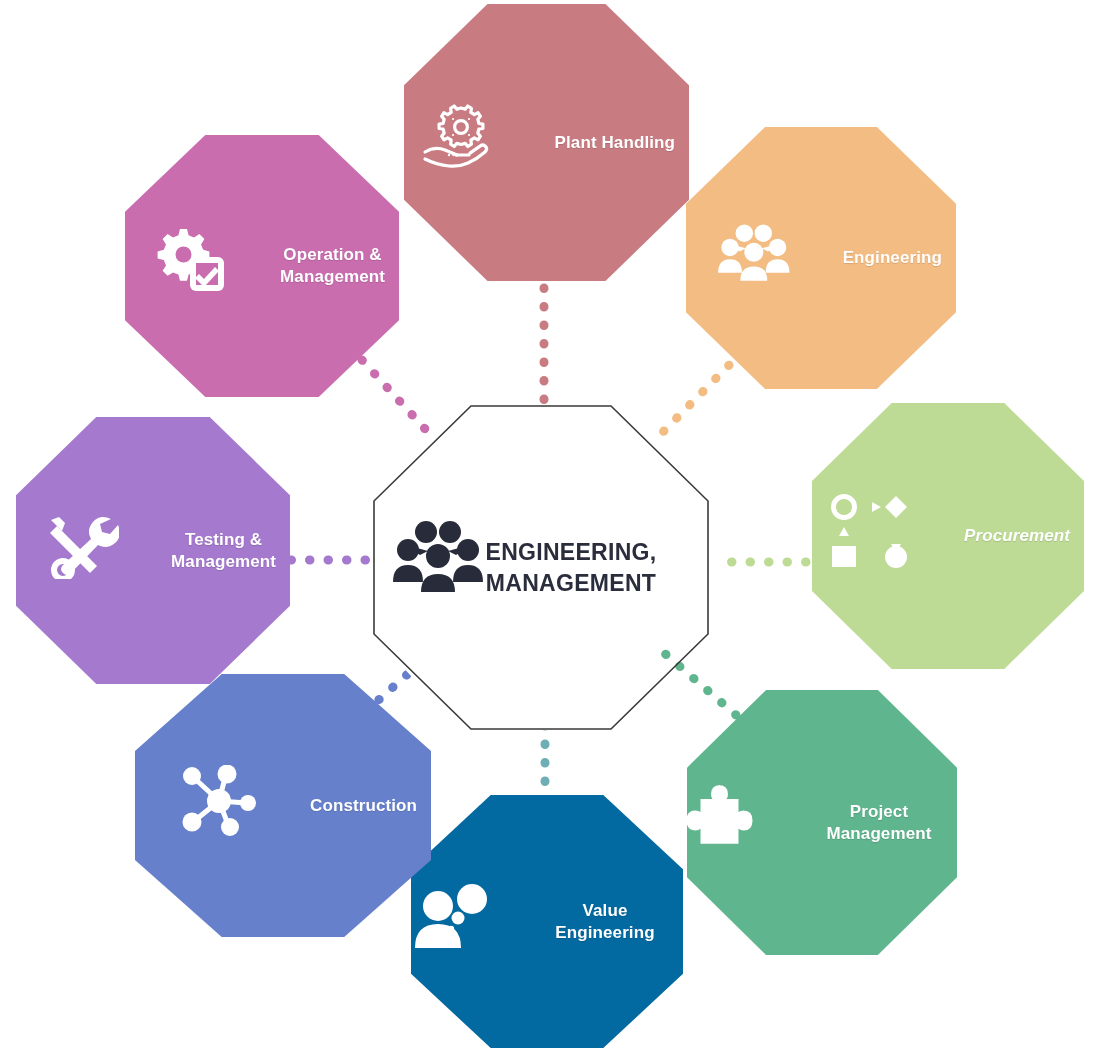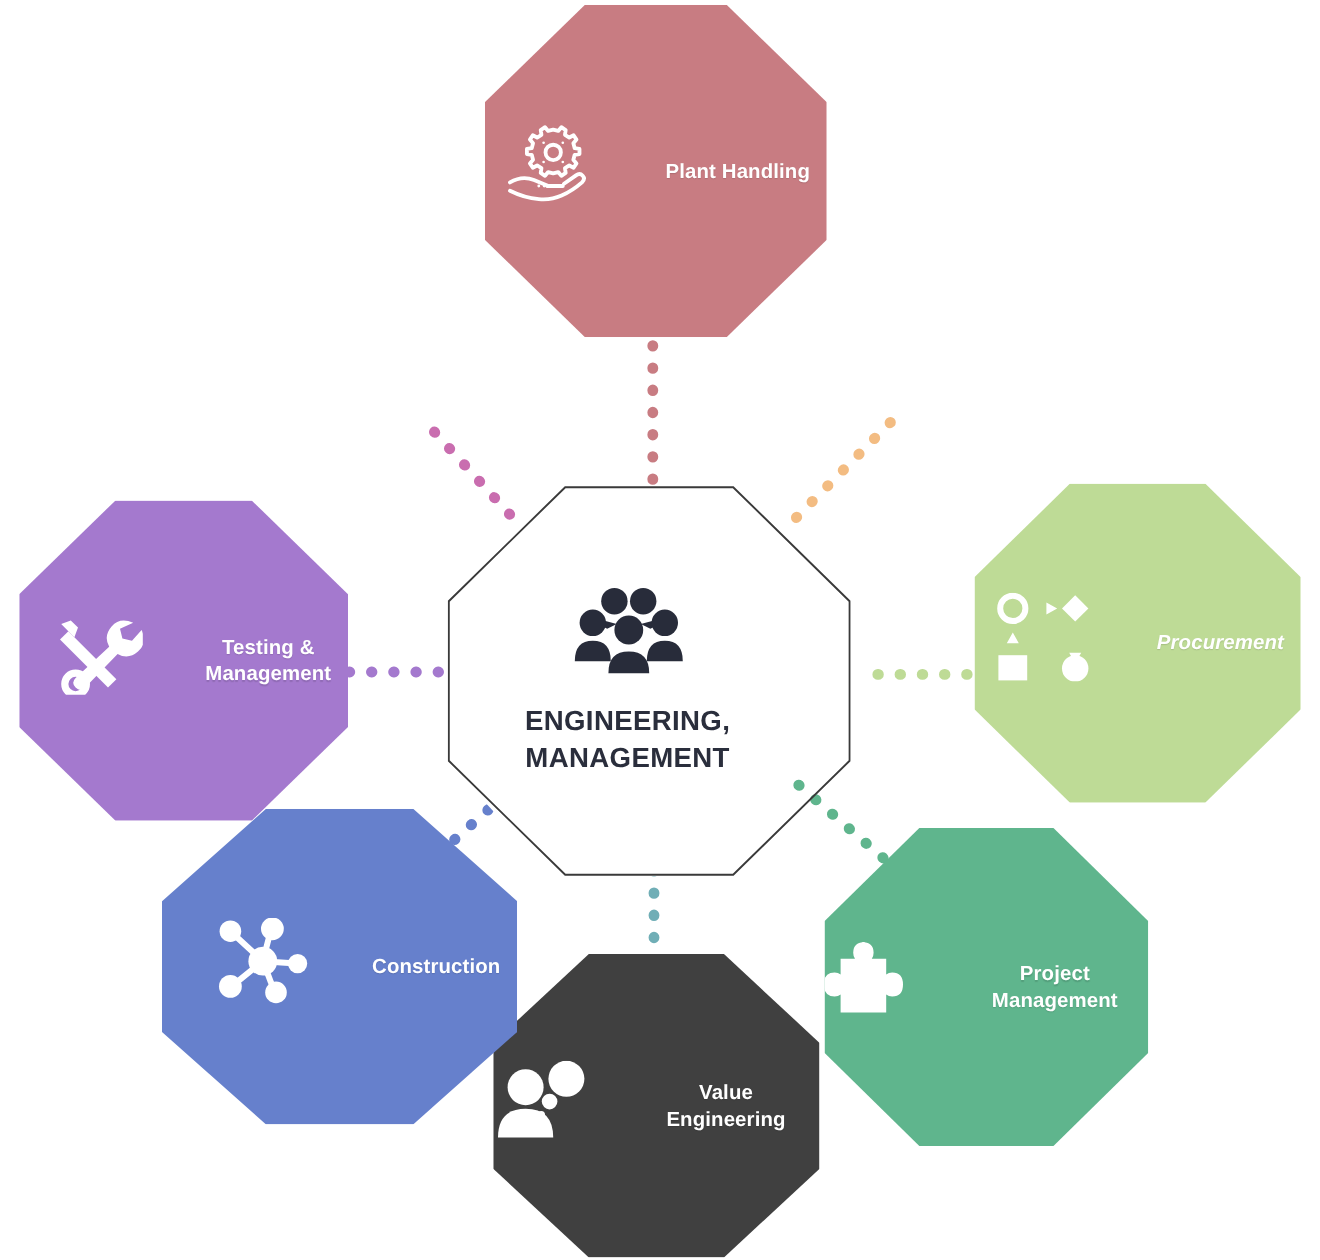--- a/index.html
+++ b/index.html
@@ -33,21 +33,21 @@
     text-align:center;
     letter-spacing:.1px;
     text-shadow:0 1px 1px rgba(0,0,0,.13);
     padding:0 14px;
   }
 
   
   #center-node{
     position:absolute;
     left:373px;top:405px;width:300px;height:325px;
-    display:flex;flex-direction:column;align-items:center;justify-content:center;
+    display:flex;flex-direction:row;align-items:center;justify-content:center;
     background:#ffffff;
     -webkit-clip-path:polygon(29.3% 0%,70.7% 0%,100% 29.3%,100% 70.7%,70.7% 100%,29.3% 100%,0% 70.7%,0% 29.3%);
     clip-path:polygon(29.3% 0%,70.7% 0%,100% 29.3%,100% 70.7%,70.7% 100%,29.3% 100%,0% 70.7%,0% 29.3%);
   }
   #center-outline{
     position:absolute;left:373px;top:405px;width:336px;height:325px;
     pointer-events:none;
   }
   #center-node .c-ico{margin-bottom:22px;line-height:0;}
   #center-node .c-lbl{
@@ -130,20 +130,39 @@
           <circle cx="34" cy="33" r="1.1"></circle>
             <circle cx="50" cy="33" r="1.1"></circle>
           <circle cx="30" cy="53" r="1.2"></circle>
             <circle cx="34.5" cy="53" r="1.2"></circle>
         </g>
       </svg>
     </span>
     <div class="lbl">Plant Handling</div>
   </div>
 
+  <div class="node" id="n-eng" style="background:#F3BC82">
+    <span class="ico">
+      <svg width="76" height="60" viewBox="0 0 96 74" aria-hidden="true">
+        <g fill="#ffffff">
+          <circle cx="37" cy="12" r="11"></circle>
+          <circle cx="61" cy="12" r="11"></circle>
+          <path d="M28 28 q-2 5 3 7 l8 -4 z"></path>
+          <path d="M70 28 q2 5 -3 7 l-8 -4 z"></path>
+          <circle cx="19" cy="30" r="11"></circle>
+          <path d="M4 62 q0 -17 15 -17 q15 0 15 17 z"></path>
+          <circle cx="79" cy="30" r="11"></circle>
+          <path d="M64 62 q0 -17 15 -17 q15 0 15 17 z"></path>
+          <circle cx="49" cy="36" r="12"></circle>
+          <path d="M32 72 q0 -18 17 -18 q17 0 17 18 z"></path>
+        </g>
+      </svg>
+    </span>
+    <div class="lbl">Engineering</div>
+  </div>
 
   <div class="node" id="n-proc" style="background:#BEDB96">
     <span class="ico">
       <svg width="84" height="74" viewBox="0 0 84 74" aria-hidden="true">
         <g fill="#ffffff">
           <circle cx="16" cy="13" r="10.5" fill="none" stroke="#ffffff" stroke-width="5"></circle>
           <path d="M33 13 l11 0 0 -5 9 5 -9 5 0 -5 z"></path>
           <path d="M68 2 l11 11 -11 11 -11 -11 z"></path>
           <path d="M16 62 l0 -20 -5 0 5 -9 5 9 -5 0 z"></path>
           <path d="M68 30 l0 20 5 0 -5 9 -5 -9 5 0 z"></path>
@@ -157,21 +176,21 @@
 
   <div class="node" id="n-pm" style="background:#5FB58D">
     <span class="ico">
       <svg width="76" height="72" viewBox="0 0 76 72" aria-hidden="true">
         <path fill="#ffffff" d="M31 3 q10 0 10 9 q0 3 -1.5 5 l12 0 0 13 q2 -1.6 5 -1.6 q9 0 9 10 q0 10 -9 10 q-3 0 -5 -1.6 l0 15 -38 0 0 -15 q-2 1.6 -5 1.6 q-9 0 -9 -10 q0 -10 9 -10 q3 0 5 1.6 l0 -13 12 0 q-1.5 -2 -1.5 -5 q0 -9 10 -9 z"></path>
       </svg>
     </span>
     <div class="lbl">Project Management</div>
   </div>
 
-  <div class="node" id="n-value" style="background:#404040">
+  <div class="node" id="n-value" style="background:#0369a1">
     <span class="ico">
       <svg width="78" height="66" viewBox="0 0 78 66" aria-hidden="true">
         <g fill="#ffffff">
           <circle cx="27" cy="22" r="15"></circle>
           <path d="M4 64 q0 -24 23 -24 q23 0 23 24 z"></path>
           <circle cx="61" cy="15" r="15"></circle>
           <circle cx="47" cy="34" r="6.5"></circle>
           <circle cx="40" cy="45" r="3.2"></circle>
         </g>
       </svg>
@@ -214,14 +233,31 @@
           <circle cx="20" cy="57" r="9" fill="none" stroke="#ffffff" stroke-width="6"></circle>
         </g>
       </svg>
     </span>
     <div class="lbl">
       <div>Testing &amp;</div>
       <div>Management</div>
     </div>
   </div>
 
+  <div class="node" id="n-ops" style="background:#C96DAF">
+    <span class="ico">
+      <svg width="76" height="68" viewBox="0 0 76 68" aria-hidden="true">
+        <g fill="#ffffff">
+          <path d="M28 2 l7 0 1.6 6.2 5.4 2.2 5.4 -3.4 5 5 -3.4 5.4 2.2 5.4 6.2 1.6 0 7 -6.2 1.6 -2.2 5.4 3.4 5.4 -5 5 -5.4 -3.4 -5.4 2.2 -1.6 6.2 -7 0 -1.6 -6.2 -5.4 -2.2 -5.4 3.4 -5 -5 3.4 -5.4 -2.2 -5.4 -6.2 -1.6 0 -7 6.2 -1.6 2.2 -5.4 -3.4 -5.4 5 -5 5.4 3.4 5.4 -2.2 z"></path>
+          <circle cx="31.5" cy="27.5" r="8" fill="#C96DAF"></circle>
+          <rect x="38" y="30" width="34" height="34" rx="6"></rect>
+          <rect x="44" y="36" width="22" height="22" fill="#C96DAF"></rect>
+          <path d="M47 47 l5 5 11 -12 4 4 -15 16 -9 -9 z" fill="#ffffff"></path>
+        </g>
+      </svg>
+    </span>
+    <div class="lbl">
+      <div>Operation &amp;</div>
+      <div>Management</div>
+    </div>
+  </div>
 
 </div>
 
 </body></html>

